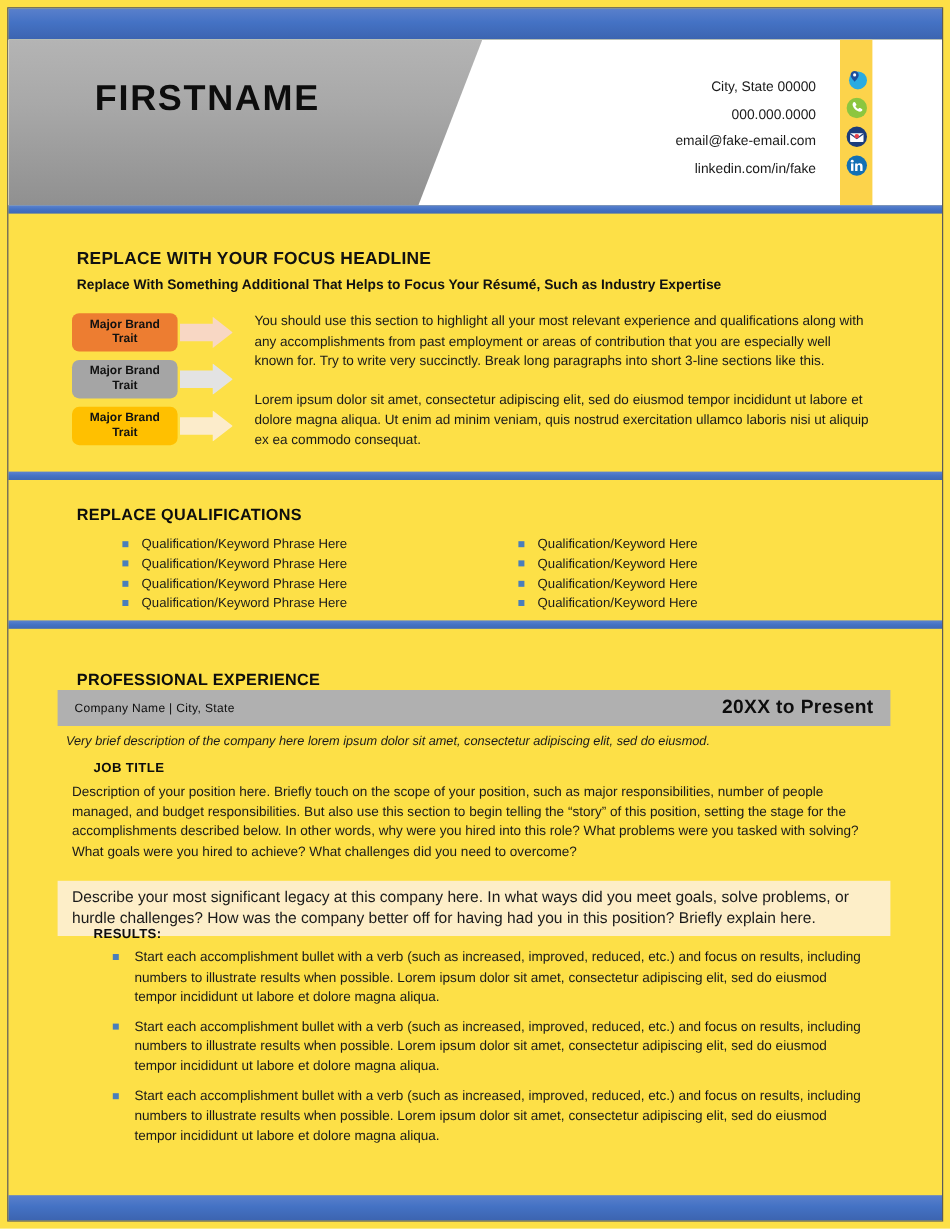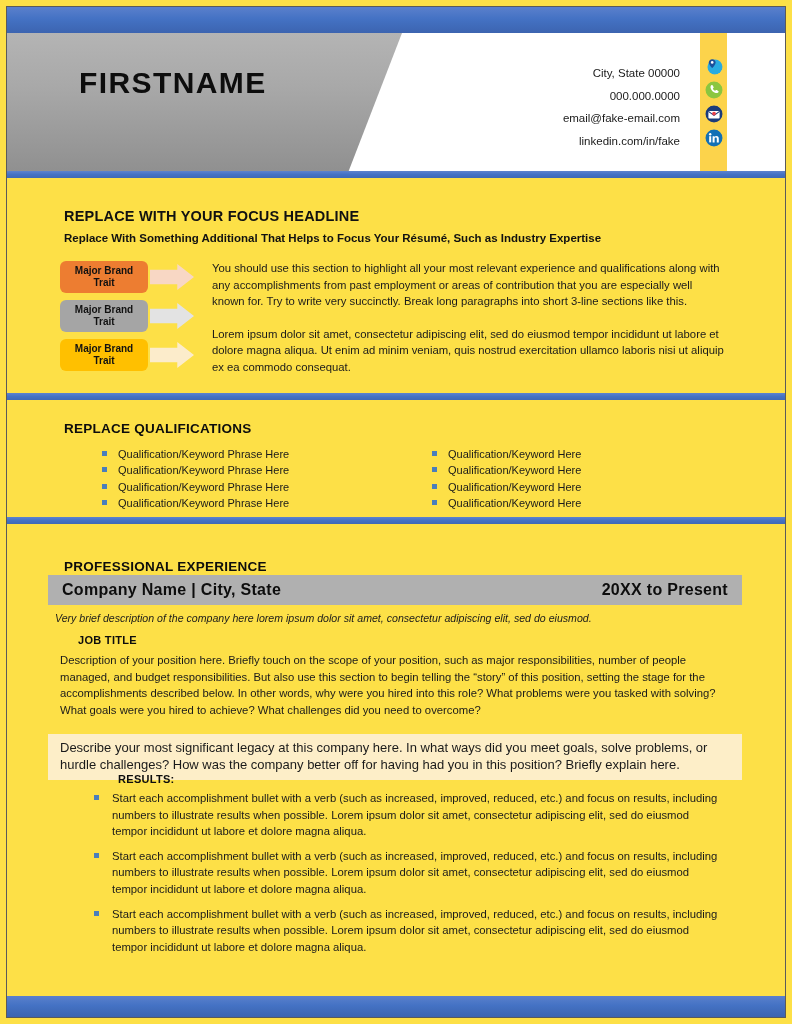--- a/index.html
+++ b/index.html
@@ -198,21 +198,21 @@
 
   #company-bar {
     position: absolute; left: 48px; top: 51px;
     width: 694px; height: 30px;
     background: #b0b0b0;
     display: flex; align-items: center;
     padding: 0 14px;
     box-sizing: border-box;
   }
   #company-bar .company-name {
-    font-size: 16px; font-weight: bold; letter-spacing: .3px; color: #0d0d0d;
+    font-size: 10px; font-weight: normal; letter-spacing: .3px; color: #0d0d0d;
     flex: 1;
   }
   #company-bar .company-dates {
     font-size: 16px; font-weight: bold; letter-spacing: .3px; color: #0d0d0d;
   }
   #company-desc {
     position: absolute; left: 55px; top: 88px; width: 690px;
     font-size: 10.6px; font-style: italic; color: #1a1a1a;
   }
   #job-title {
@@ -226,21 +226,21 @@
   #legacy-box {
     position: absolute; left: 48px; top: 198px;
     width: 694px; min-height: 42px;
     background: #fdeec8;
     padding: 6px 4px 7px 12px;
     box-sizing: border-box;
     font-size: 13px; line-height: 16.6px; color: #1a1a1a; margin-top: 12px;
   }
   #results-label {
     position: absolute; left: 78px; top: 249px;
-    font-size: 11px; font-weight: bold; letter-spacing: .3px; color: #0d0d0d; margin-left: 40px;
+    font-size: 11px; font-weight: bold; letter-spacing: .3px; color: #0d0d0d;
   }
   #results-list {
     position: absolute; left: 64px; top: 266px; width: 662px;
   }
   .result-item {
     position: relative;
     padding-left: 48px;
     font-size: 11.3px; line-height: 16.6px; color: #1a1a1a;
     margin-bottom: 8px;
   }

